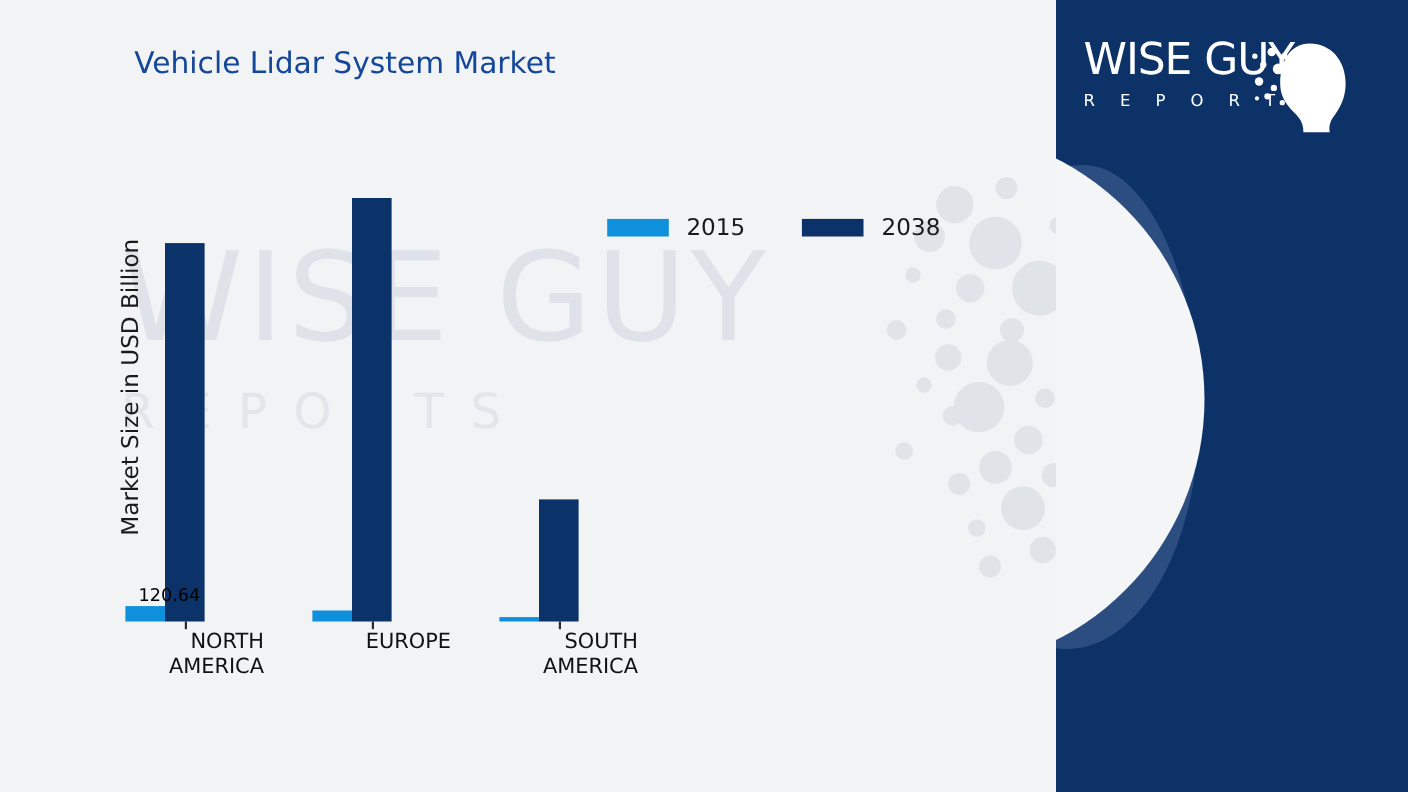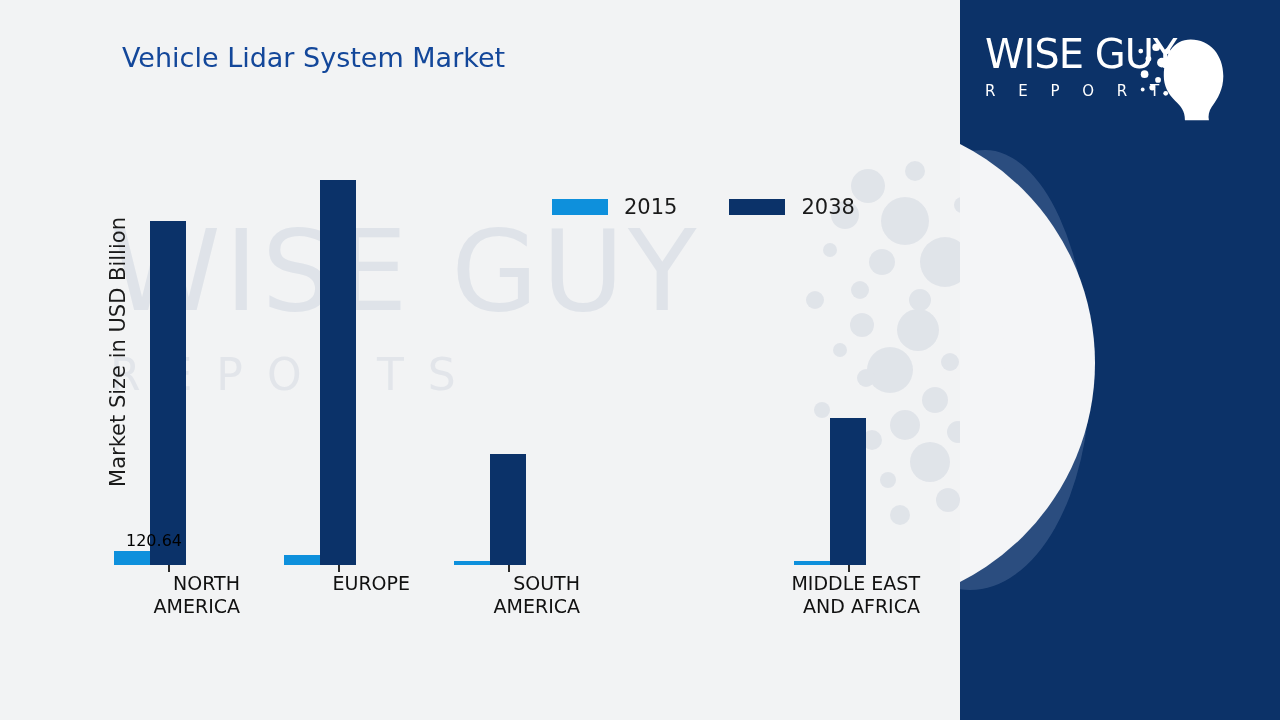--- a/index.html
+++ b/index.html
@@ -212,23 +212,17 @@
     </div>
 
     <div class="group" style="left:340px;">
       <div class="bar bar-2024" style="height: 4px; background: rgb(14, 144, 220);"></div>
       <div class="bar bar-2032" style="height: 111px; background: rgb(11, 50, 105);"></div>
       <div class="tick"></div>
       <div class="cat-label">SOUTH AMERICA</div>
     </div>
 
 
-    <div class="group" style="left:680px;">
-      <div class="bar bar-2024" style="height: 4px; background: rgb(14, 144, 220);"></div>
-      <div class="bar bar-2032" style="height: 147px; background: rgb(11, 50, 105);"></div>
-      <div class="tick"></div>
-      <div class="cat-label">MIDDLE EAST AND AFRICA</div>
-    </div>
 
     <div class="datalabel" style="left:26px;bottom:15px;">120.64</div>
   </div>
 
 </div>
 
 </body></html>

